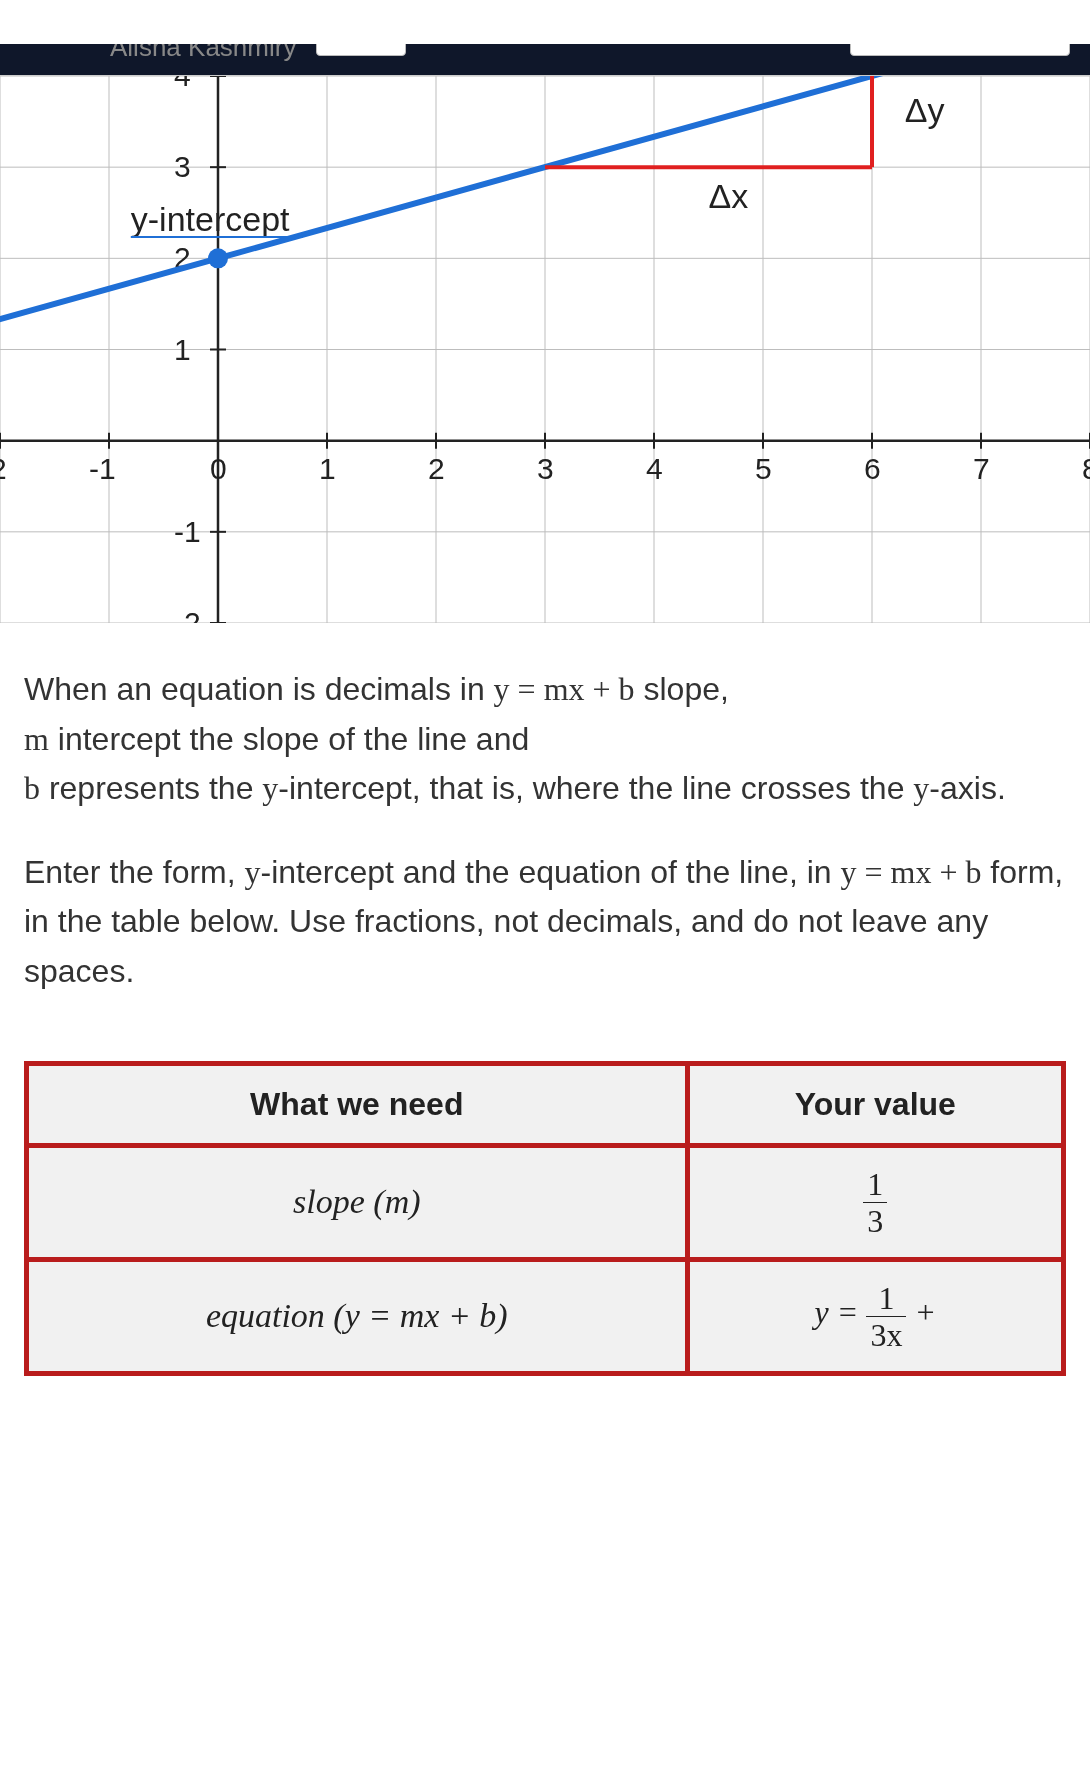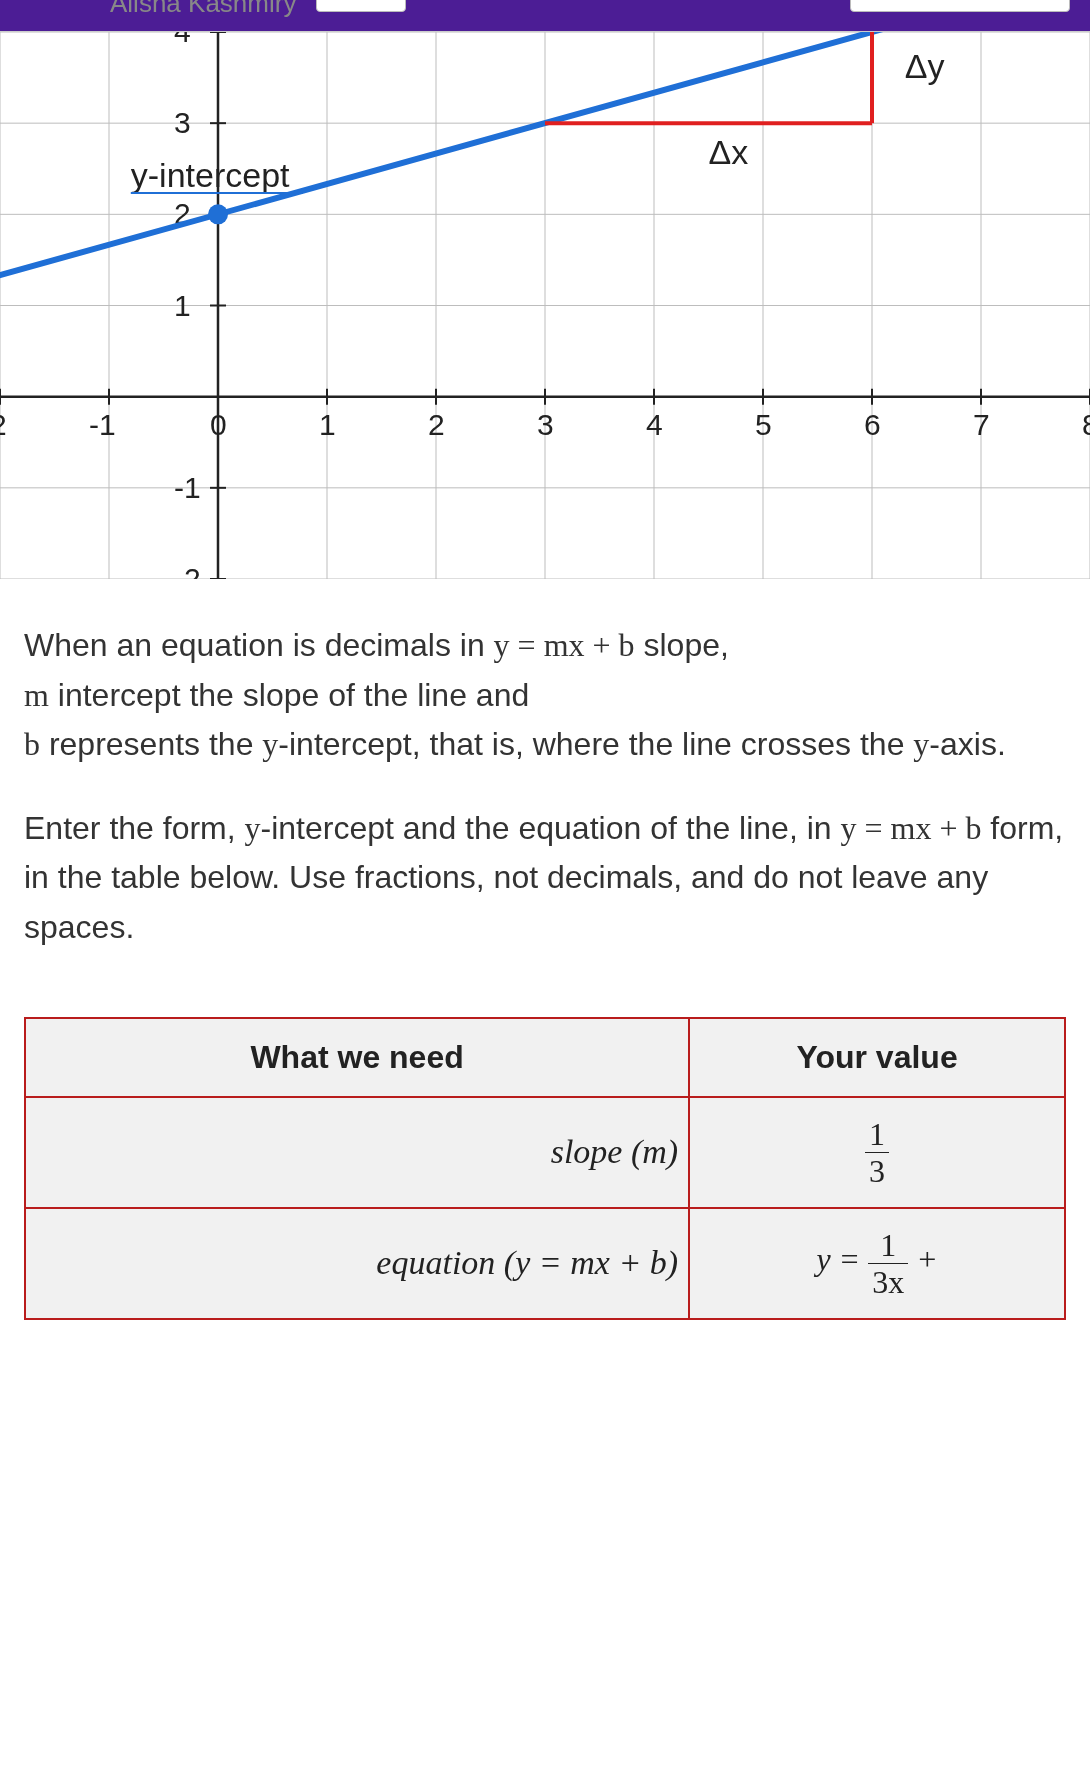--- a/index.html
+++ b/index.html
@@ -4,27 +4,28 @@
 <style>
   * { box-sizing: border-box; margin: 0; padding: 0; }
   body {
     font-family: -apple-system, Arial, sans-serif;
     background: #fff;
     width: 1090px;
     color: #222;
   }
   .topbar {
     height: 32px;
-    background: #4c1d95;
+    background: #0f172a;
     border-bottom: 1px solid #ccc;
     display: flex;
     align-items: flex-start;
     padding: 0 20px 0 110px;
     gap: 20px;
     overflow: hidden;
+    margin-top: 44px;
   }
   .topbar .uname { color: #888; font-size: 26px; position: relative; top:-12px; }
   .topbar .box {
     width: 90px; height: 26px; border:1px solid #bbb; border-radius:4px; background:#fff;
     position: relative; top:-14px;
   }
   .topbar .box.wide { width: 220px; margin-left:auto; }
   .chart-wrap {
     width: 1090px;
     height: 547px;
@@ -40,28 +41,28 @@
   }
   .prose p { margin-bottom: 34px; }
   .mi { font-family: 'Times New Roman', serif; }
   .mo { font-family: 'Times New Roman', serif; }
   .tbl {
     margin: 0 24px;
     border-collapse: collapse;
     width: 1042px;
   }
   .tbl th, .tbl td {
-    border: 2px solid #b91c1c;
+    border: 5px solid #b91c1c;
     padding: 20px 10px;
     text-align: center;
     font-size: 32px;
     background: #f1f1f1;
   }
   .tbl th { font-weight: 600; color:#222; }
-  .tbl td.label { font-family:'Times New Roman', serif; font-style: italic; font-size: 34px; text-align: right;}
+  .tbl td.label { font-family:'Times New Roman', serif; font-style: italic; font-size: 34px;}
   .frac {
     display: inline-block;
     vertical-align: middle;
     text-align: center;
     font-family:'Times New Roman', serif;
     font-style: normal;
     line-height: 1.0;
   }
   .frac .n { display:block; border-bottom: 1.5px solid #222; padding: 0 4px 2px; }
   .frac .d { display:block; padding: 2px 4px 0; }

